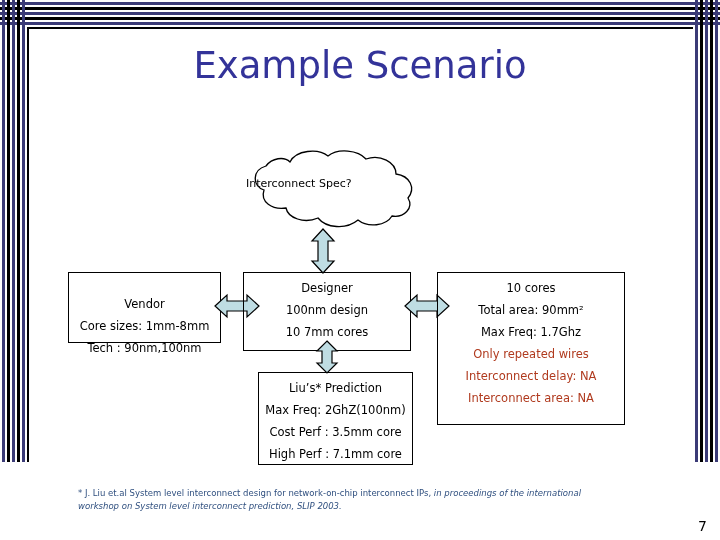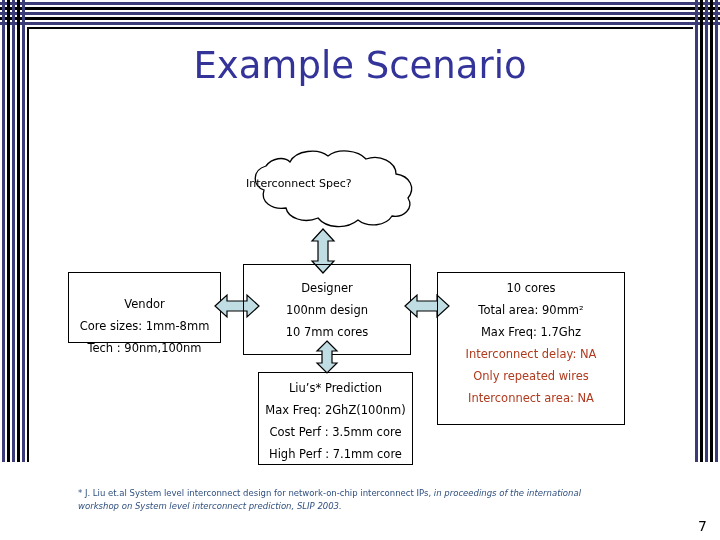--- a/index.html
+++ b/index.html
@@ -67,21 +67,21 @@
     text-align: center;
     font-size: 11.5px;
     color: #000000;
     line-height: 22px;
   }
   .box .line.red {
     color: #b03a1e;
   }
 
   #box-vendor     { left: 68px;  top: 272px; width: 153px; height: 71px; padding-top: 20px; }
-  #box-designer   { left: 243px; top: 264px; width: 168px; height: 91px; padding-top: 12px; }
+  #box-designer   { left: 243px; top: 272px; width: 168px; height: 79px; padding-top: 4px; }
   #box-prefloor   { left: 437px; top: 272px; width: 188px; height: 153px; padding-top: 4px; }
   #box-liu        { left: 258px; top: 372px; width: 155px; height: 93px; padding-top: 4px; }
 
   
   .arrow { position: absolute; }
 
   
   #footnote {
     position: absolute;
     left: 78px;
@@ -169,22 +169,22 @@
   <div class="arrow" style="left:404px;top:293px;width:46px;height:26px;">
     <svg width="46" height="26" viewBox="0 0 46 26" xmlns="http://www.w3.org/2000/svg">
       <polygon points="1,13 13,2 13,8 33,8 33,2 45,13 33,24 33,18 13,18 13,24" fill="#bfdde3" stroke="#000000" stroke-width="1.2"></polygon>
     </svg>
   </div>
 
   <div class="box" id="box-prefloor">
     <div class="line">10 cores</div>
     <div class="line">Total area: 90mm²</div>
     <div class="line">Max Freq: 1.7Ghz</div>
+    <div class="line red">Only repeated wires</div>
     <div class="line red">Interconnect delay: NA</div>
-    <div class="line red">Only repeated wires</div>
     <div class="line red">Interconnect area: NA</div>
   </div>
 
   <div class="arrow" style="left:313px;top:340px;width:28px;height:34px;">
     <svg width="28" height="34" viewBox="0 0 28 34" xmlns="http://www.w3.org/2000/svg">
       <polygon points="14,1 24,11 19,11 19,23 24,23 14,33 4,23 9,23 9,11 4,11" fill="#bfdde3" stroke="#000000" stroke-width="1.2"></polygon>
     </svg>
   </div>
 
   <div class="box" id="box-liu">

